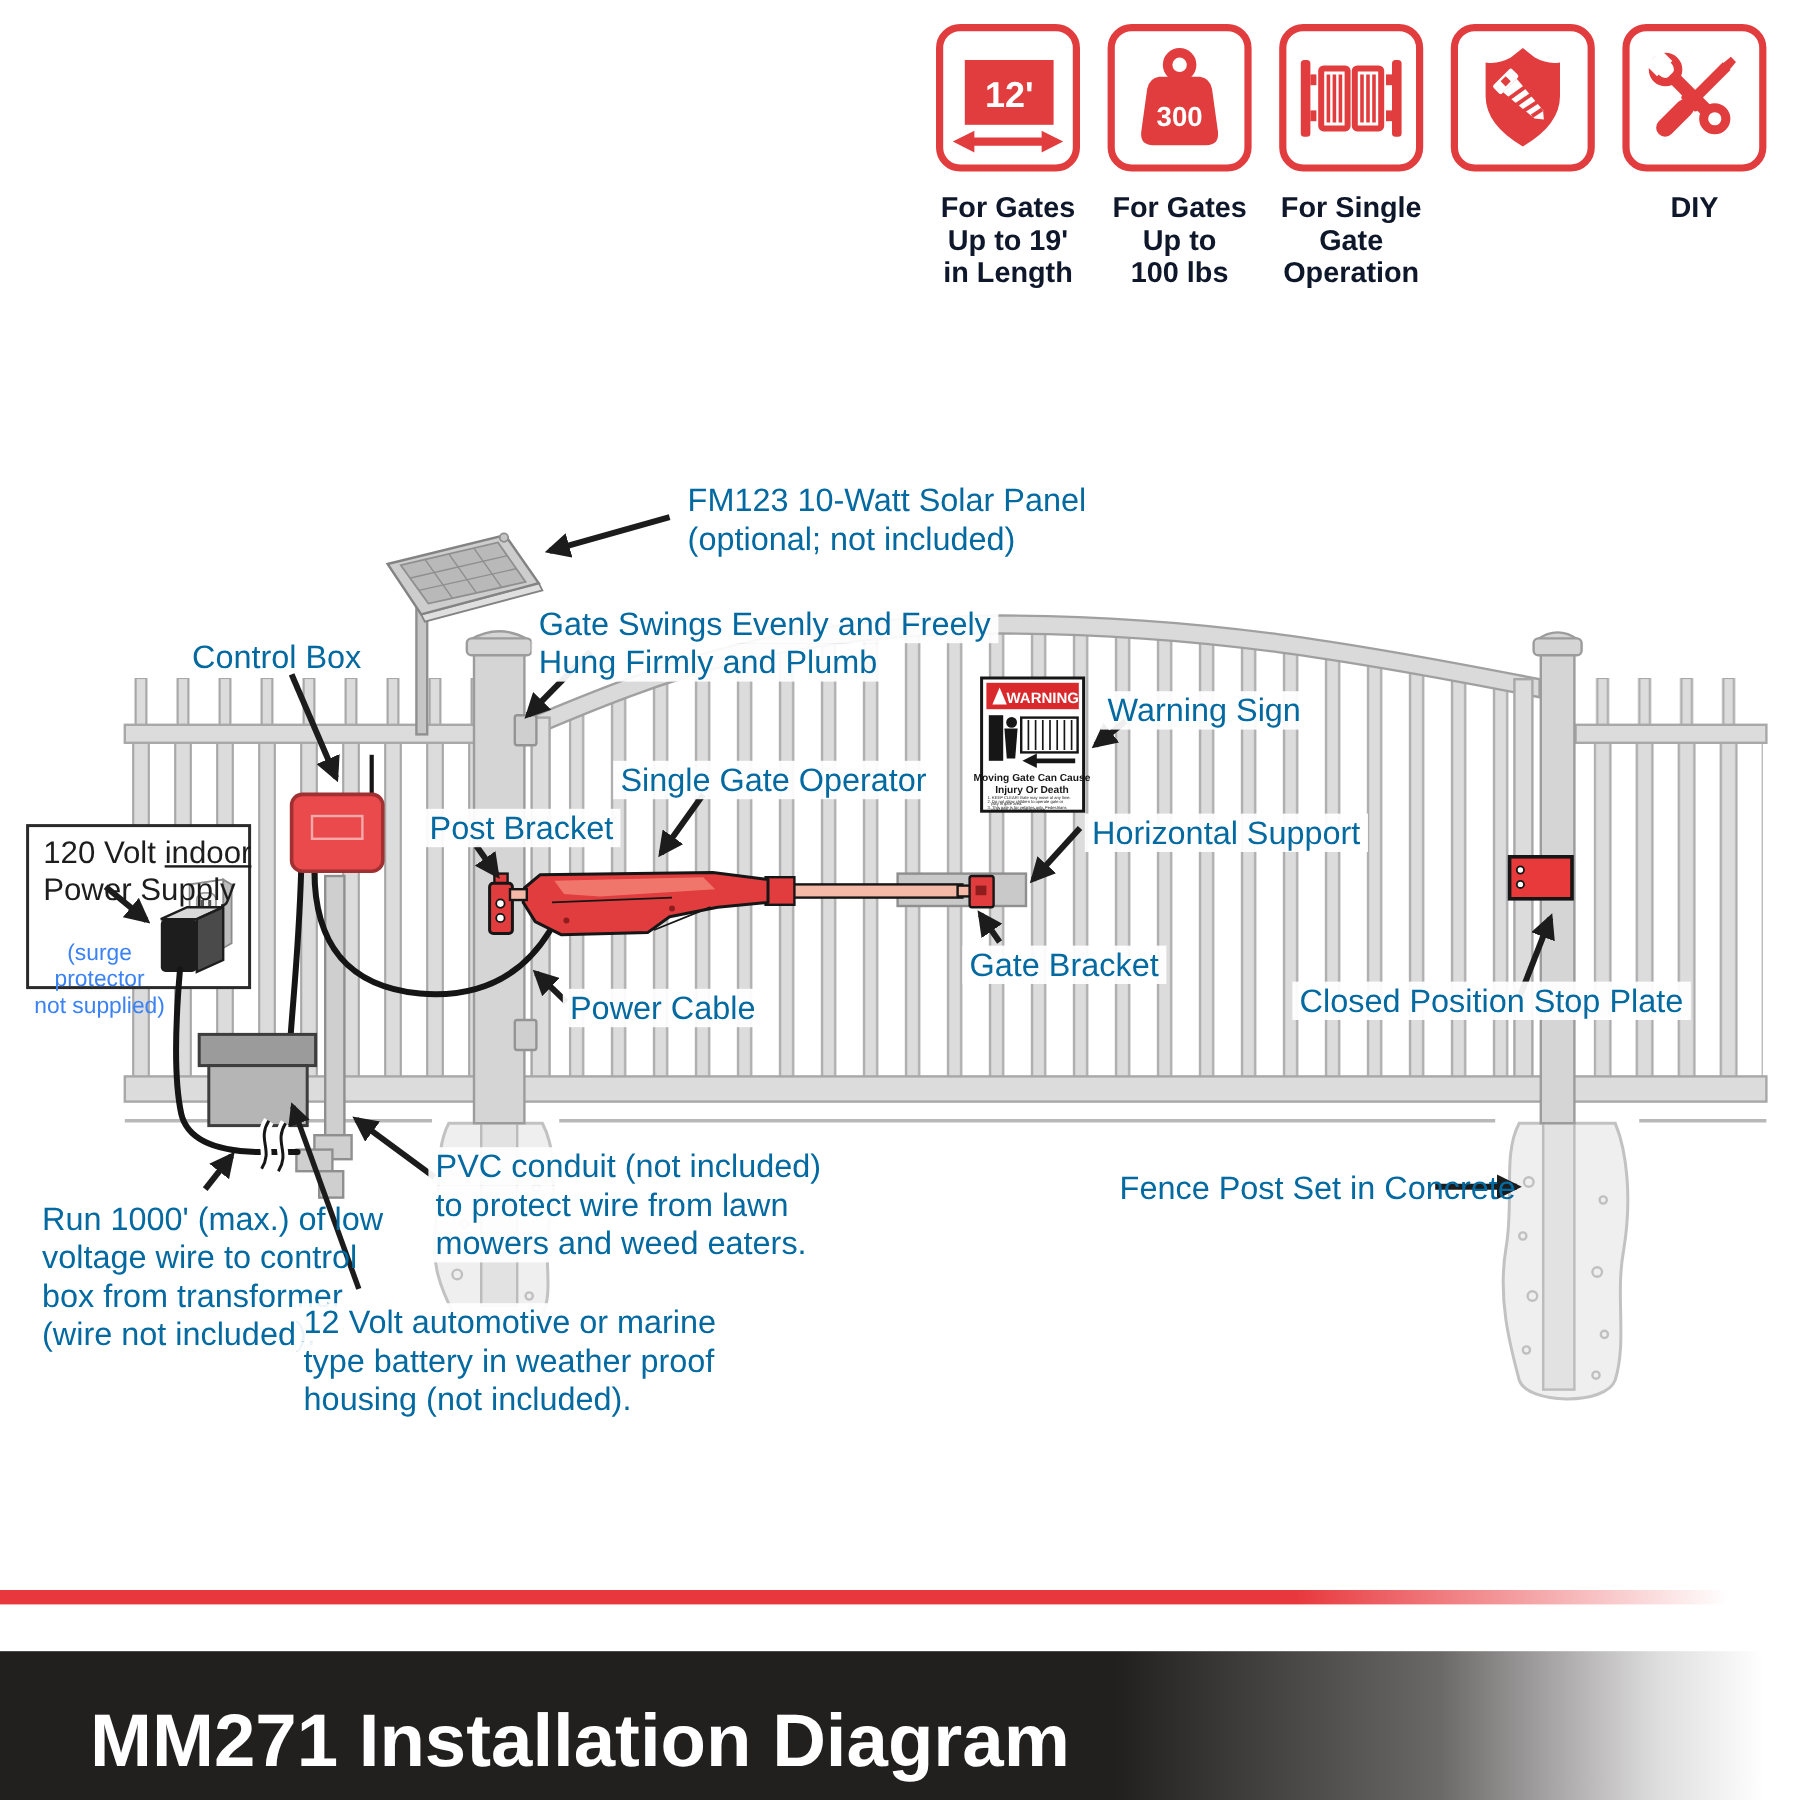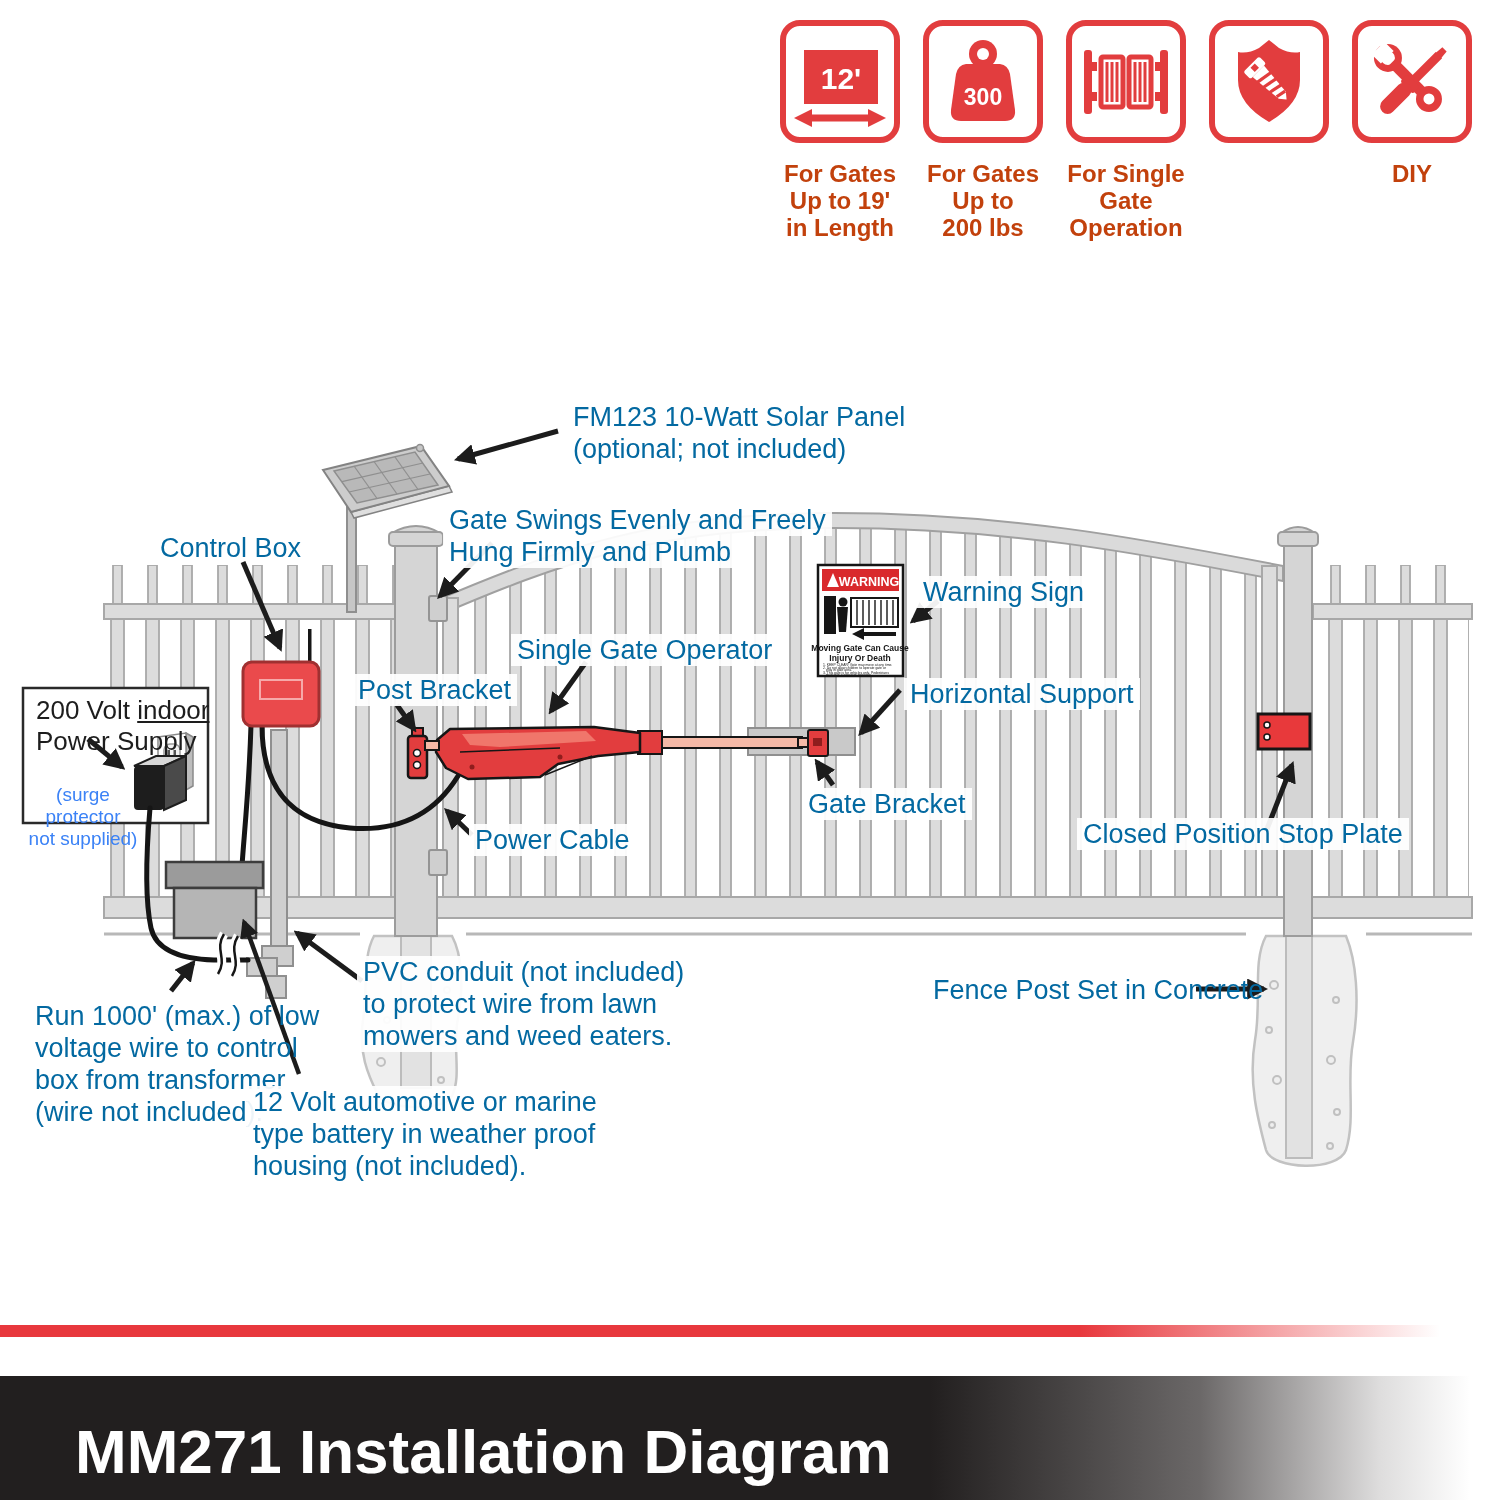--- a/index.html
+++ b/index.html
@@ -7,21 +7,21 @@
          font-family:"Liberation Sans",sans-serif;}
   #diagram-svg{position:absolute;left:0;top:0;}
   svg text{font-family:"Liberation Sans",sans-serif;}
 
   
   .badge{position:absolute;top:20px;width:120px;height:123px;border:6px solid #e23d3e;
          border-radius:20px;background:#fff;box-sizing:border-box;
          display:flex;align-items:center;justify-content:center;}
   .badge svg{display:block;}
   .badge-label{position:absolute;top:160px;width:170px;text-align:center;
-               font-size:24px;line-height:27px;font-weight:bold;color:#c2410c;}
+               font-size:24px;line-height:27px;font-weight:bold;color:#0f172a;}
   .badge-label span{display:block;}
 
   
   .callout{position:absolute;font-size:27px;line-height:32px;color:#0369a1;white-space:nowrap;}
   .callout span{display:block;}
   .pill span{background:rgba(255,255,255,.93);padding:0 6px;margin-left:-6px;width:max-content;}
 
   
   .inset-main{position:absolute;left:36px;top:695px;font-size:26px;line-height:31px;color:#1d1d1d;}
   .inset-main .u{text-decoration:underline;}
@@ -345,21 +345,21 @@
   </div>
 
   <div class="badge-label" style="left:755px">
     <span>For Gates</span>
       <span>Up to 19'</span>
       <span>in Length</span>
   </div>
   <div class="badge-label" style="left:898px">
     <span>For Gates</span>
       <span>Up to</span>
-      <span>200 lbs</span>
+      <span>100 lbs</span>
   </div>
   <div class="badge-label" style="left:1041px">
     <span>For Single</span>
       <span>Gate</span>
       <span>Operation</span>
   </div>
   <div class="badge-label" style="left:1327px">
     <span>DIY</span>
   </div>
 
@@ -409,21 +409,21 @@
     <span>to protect wire from lawn</span>
     <span>mowers and weed eaters.</span>
   </div>
   <div class="callout pill" style="left:253px;top:1086px">
     <span>12 Volt automotive or marine</span>
     <span>type battery in weather proof</span>
     <span>housing (not included).</span>
   </div>
 
   <div class="inset-main">
-    <div><span style="display:inline">200 Volt </span><span class="u" style="display:inline">indoor</span></div>
+    <div><span style="display:inline">120 Volt </span><span class="u" style="display:inline">indoor</span></div>
     <div>Power Supply</div>
   </div>
   <div class="inset-note">
     <div>(surge protector</div>
     <div>not supplied)</div>
   </div>
 
   <div id="stripe"></div>
   <div id="banner">
     <h1>MM271 Installation Diagram</h1>

